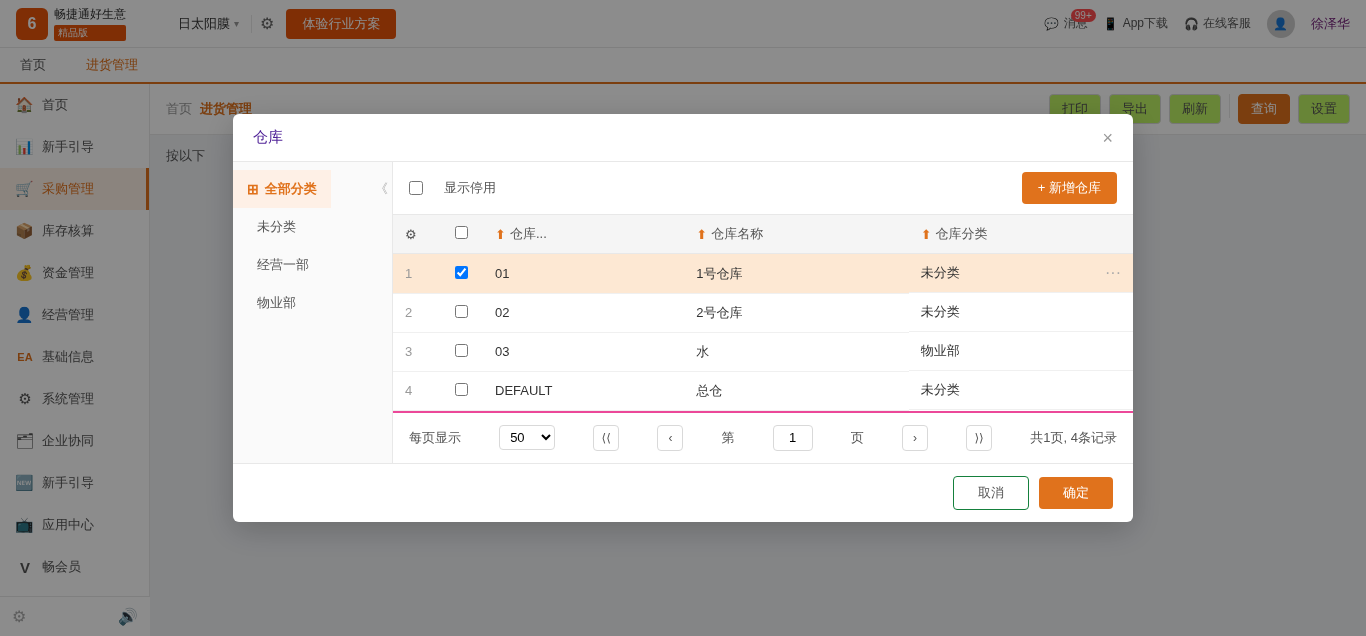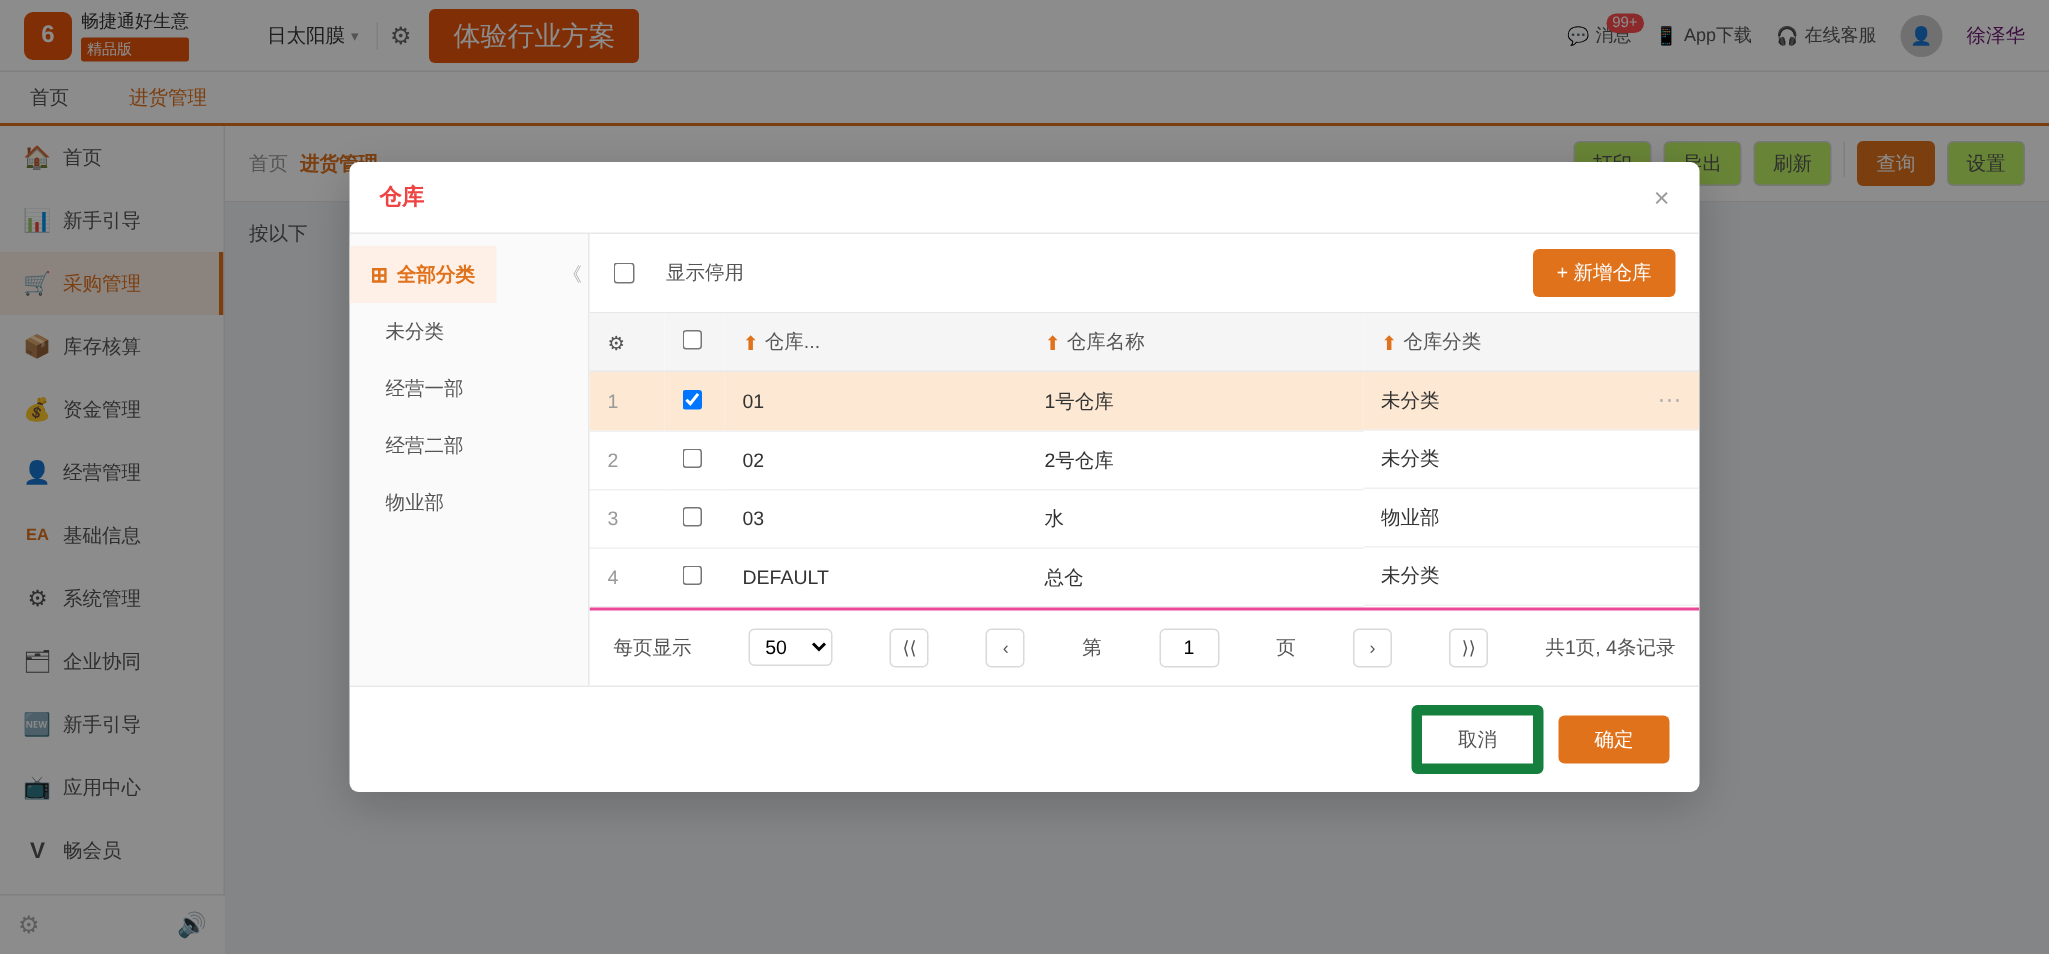--- a/index.html
+++ b/index.html
@@ -34,21 +34,21 @@
       display: flex; align-items: center; gap: 4px;
       color: #333; font-size: 13px;
       padding: 0 12px;
       border-right: 1px solid #e8e8e8;
       margin-right: 8px;
     }
     .header-company .arrow { color: #999; font-size: 10px; }
     .header-gear { color: #666; font-size: 16px; margin-right: 12px; cursor: pointer; }
     .header-trial-btn {
       background: #e8540a; color: #fff; border: none;
-      padding: 6px 16px; border-radius: 4px; font-size: 18px; cursor: pointer;
+      padding: 6px 16px; border-radius: 4px; font-size: 13px; cursor: pointer;
       margin-right: auto;
     }
     .header-right { display: flex; align-items: center; gap: 16px; }
     .header-notif { display: flex; align-items: center; gap: 4px; color: #555; font-size: 12px; position: relative; }
     .notif-badge {
       background: #ff4d4f; color: #fff; font-size: 10px;
       padding: 1px 4px; border-radius: 8px; position: absolute; top: -6px; right: -8px;
     }
     .header-app, .header-service { display: flex; align-items: center; gap: 4px; color: #555; font-size: 12px; }
     .header-avatar { width: 28px; height: 28px; border-radius: 50%; background: #ccc; display: flex; align-items: center; justify-content: center; font-size: 12px; color: #fff; }
@@ -129,21 +129,21 @@
       max-height: 580px;
       box-shadow: 0 8px 32px rgba(0,0,0,0.2);
       display: flex; flex-direction: column;
       overflow: hidden;
     }
     .modal-header {
       display: flex; align-items: center; justify-content: space-between;
       padding: 14px 20px;
       border-bottom: 1px solid #e8e8e8;
     }
-    .modal-title { font-size: 15px; font-weight: 700; color: #ef4444; }
+    .modal-title { font-size: 15px; font-weight: 400; color: #4c1d95; }
     .modal-close { font-size: 18px; color: #999; cursor: pointer; line-height: 1; }
     .modal-body {
       display: flex; flex: 1; overflow: hidden;
     }
 
     
     .modal-sidebar {
       width: 160px;
       border-right: 1px solid #e8e8e8;
       padding: 8px 0;
@@ -234,21 +234,21 @@
     }
     .page-info { color: #555; font-size: 13px; }
 
     
     .modal-footer {
       display: flex; align-items: center; justify-content: flex-end;
       padding: 12px 20px; gap: 10px;
       border-top: 1px solid #e8e8e8;
     }
     .cancel-btn {
-      padding: 7px 24px; border: 7px solid #15803d; background: #fff;
+      padding: 7px 24px; border: 1px solid #15803d; background: #fff;
       border-radius: 4px; font-size: 13px; color: #555; cursor: pointer;
     }
     .confirm-btn {
       padding: 7px 24px; border: none; background: #e0721c;
       border-radius: 4px; font-size: 13px; color: #fff; cursor: pointer;
     }
 
     
     .bottom-bar {
       position: fixed; bottom: 0; left: 0; width: 150px;
@@ -398,21 +398,20 @@
           <div class="modal-sidebar-header">
             <span style="font-size:14px;">⊞</span>
             <span>全部分类</span>
           </div>
           <div class="modal-sidebar-collapse">
             <span>《</span>
           </div>
         </div>
         <div class="modal-sidebar-item">未分类</div>
         <div class="modal-sidebar-item">经营一部</div>
-        <div class="modal-sidebar-item">经营二部</div>
         <div class="modal-sidebar-item">物业部</div>
       </div>
 
       <div class="modal-main">
 
         <div class="modal-toolbar">
           <label class="show-disabled">
             <input type="checkbox" class="checkbox" style="">
             <span>显示停用</span>
           </label>

